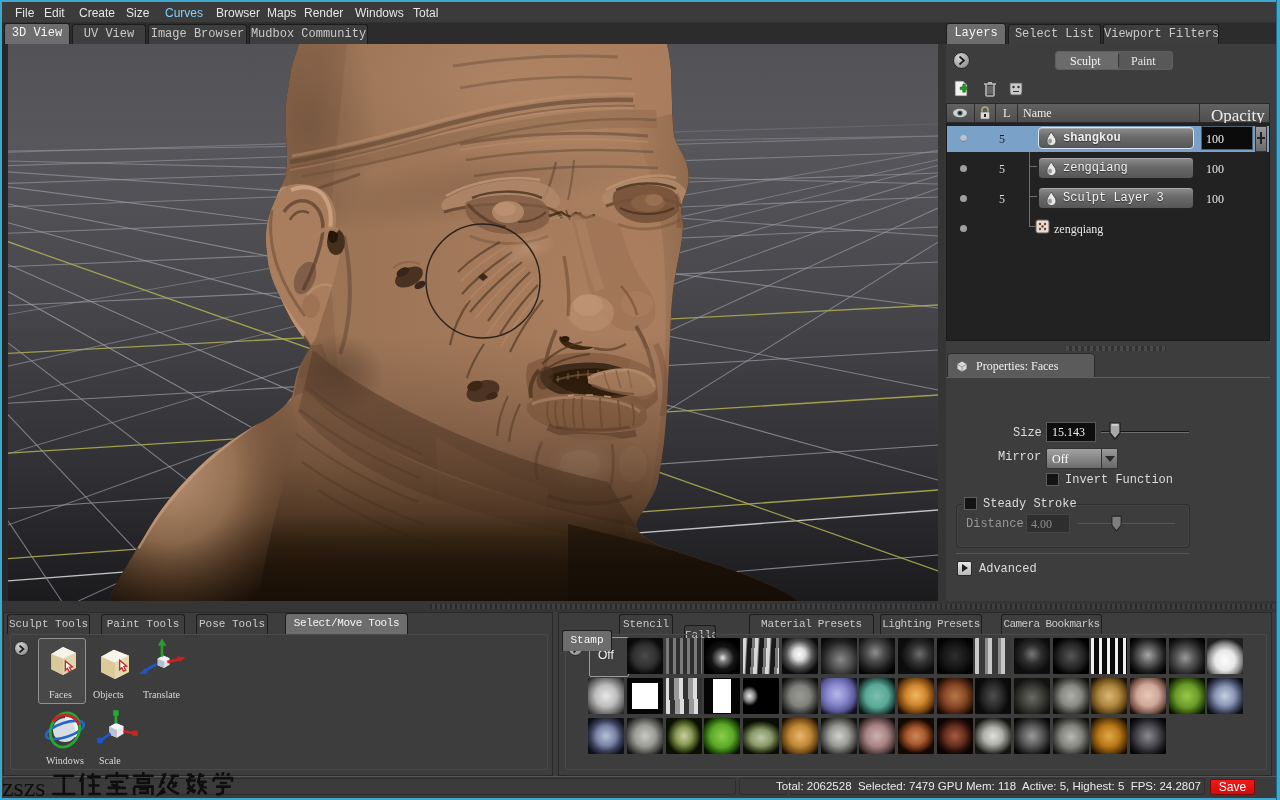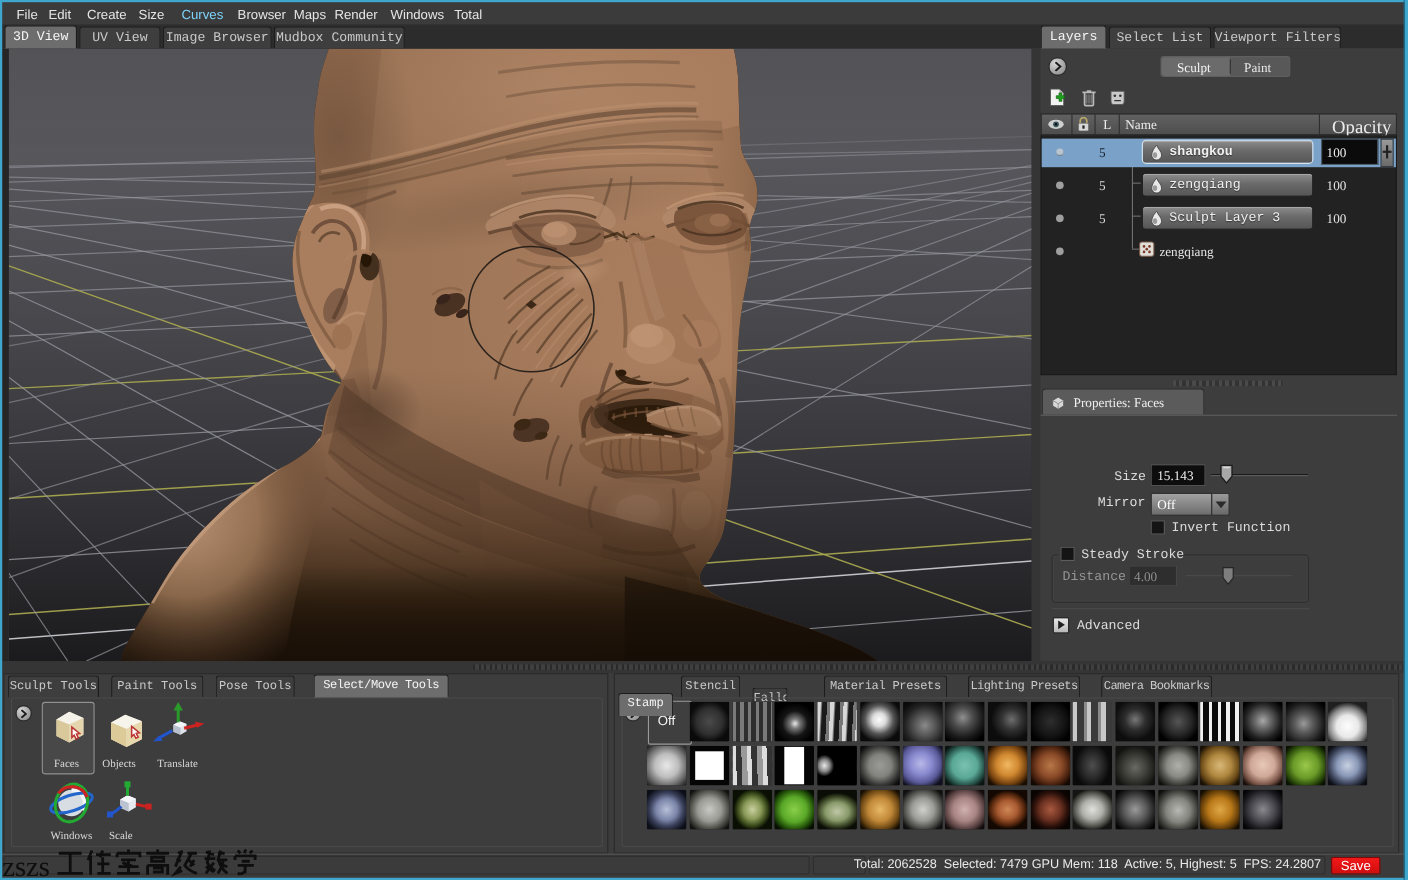--- a/index.html
+++ b/index.html
@@ -579,21 +579,21 @@
    <path d="M15,24 L7,30" stroke="#2255cc" stroke-width="2.5"></path>
    <rect x="3" y="28" width="5" height="5" fill="#2255cc"></rect>
  </svg>
  <div class="abs mono" style="left:95px;top:142px;font-size:10px;color:#d8d8d8">Scale</div>
 </div>
 
 <div class="abs" style="left:558px;top:612px;width:714px;height:164px;background:#3d3d3d;border:1px solid #2a2a2a">
  <div class="tab active" style="left:3px;top:17px;width:50px;font-size:11px">Stamp</div>
  <div class="tab" style="left:60px;top:1px;width:54px;font-size:11px">Stencil</div>
  <div class="tab" style="left:125px;top:12px;width:32px;font-size:11px">Falloff</div>
- <div class="tab" style="left:190px;top:1px;width:112px;font-size:11px;letter-spacing:-0.3px">Material Presets</div>
+ <div class="tab" style="left:190px;top:1px;width:125px;font-size:11px;letter-spacing:-0.3px">Material Presets</div>
  <div class="tab" style="left:321px;top:1px;width:102px;font-size:11px;letter-spacing:-0.5px">Lighting Presets</div>
  <div class="tab" style="left:442px;top:1px;width:101px;font-size:11px;letter-spacing:-0.6px">Camera Bookmarks</div>
  <div class="abs" style="left:6px;top:21px;width:702px;height:136px;border:1px solid #4a4a4a;border-radius:2px"></div>
  <div class="abs" style="left:9px;top:28px;width:15px;height:15px;border-radius:50%;background:radial-gradient(circle at 35% 30%,#d6d6d6,#a2a2a2 60%,#828282);border:1px solid #2a2a2a"></div>
  <svg class="abs" style="left:13px;top:32px" width="8" height="8" viewBox="0 0 8 8">
       <path d="M1.5,0.5 L5.5,4 L1.5,7.5" fill="none" stroke="#1c1c1c" stroke-width="1.7"></path>
     </svg>
  <div class="abs" style="left:30px;top:24px;width:40px;height:40px;background:#3f3f3f;border:1px solid #9a9a9a;border-radius:2px"></div>
  <div class="abs" style="left:39px;top:35px;font-size:12px;color:#f2f2f2">Off</div>
 <div class="cell" style="left:68px;top:25px;background:#050505;background-image:radial-gradient(circle at 50% 50%, #4a4a4a 0%, #303030 45%, #0a0a0a 72%)"></div>

